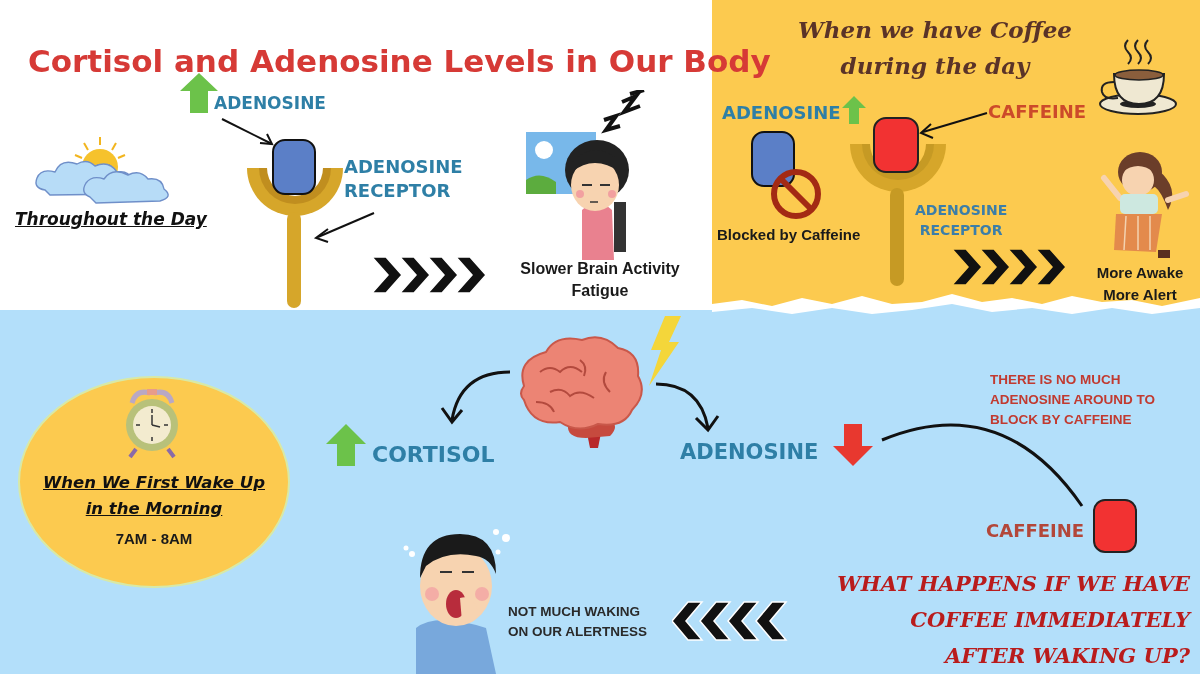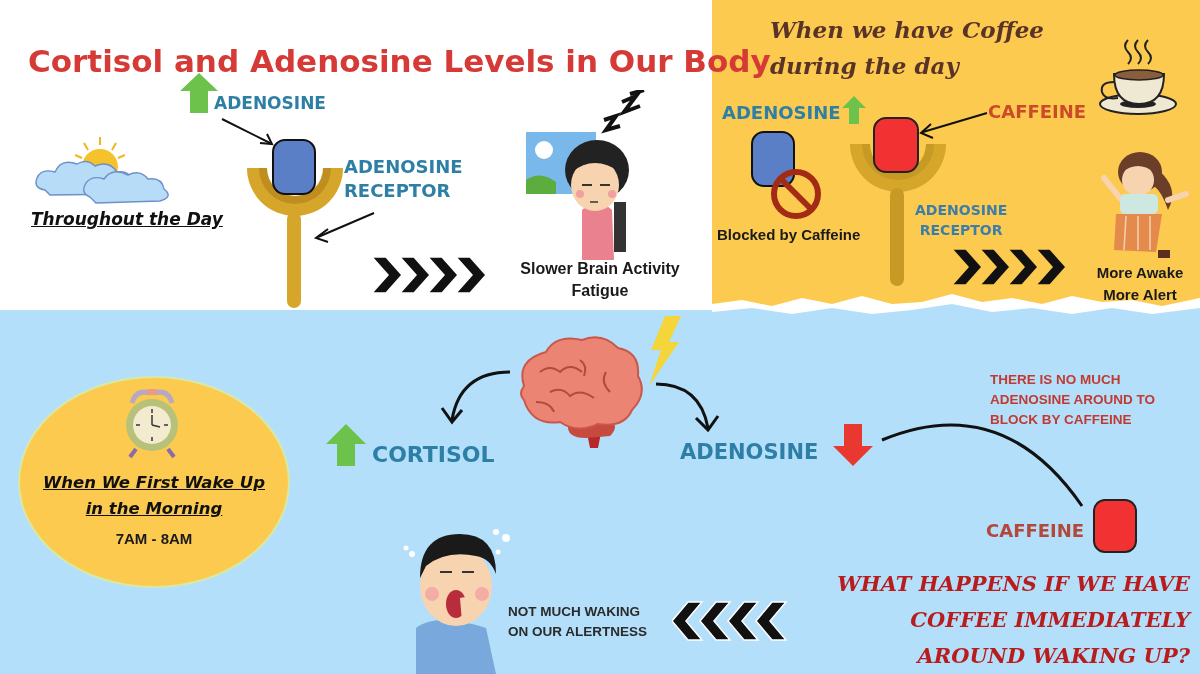--- a/index.html
+++ b/index.html
@@ -45,21 +45,21 @@
     <line x1="54" y1="8" x2="58" y2="15"></line>
     <line x1="86" y1="8" x2="82" y2="15"></line>
     <line x1="95" y1="20" x2="88" y2="23"></line>
     <line x1="45" y1="20" x2="52" y2="23"></line>
   </g>
   <circle cx="70" cy="32" r="18" fill="#f6c22c"></circle>
   <path d="M62,30 q3,3 6,0 M74,30 q3,3 6,0 M66,36 q4,4 8,0" stroke="#8a5a1a" stroke-width="1.3" fill="none"></path>
   <path d="M15,55 q-12,-2 -8,-12 q4,-10 18,-6 q6,-14 22,-8 q10,-6 18,2 q14,-6 22,6 q14,-2 14,10 q10,6 0,12 L20,60 Z" fill="#b7dcf7" stroke="#6f8fc9" stroke-width="1.4"></path>
   <path d="M60,62 q-10,-4 -4,-14 q6,-8 18,-4 q8,-12 24,-4 q12,-6 20,4 q14,-2 16,10 q10,8 -4,12 L66,68 Z" fill="#b7dcf7" stroke="#6f8fc9" stroke-width="1.4"></path>
 </svg>
-<div class="abs underline-italic" style="left:15px;top:209px;font-size:17px;margin-left:16px;">Throughout the Day</div>
+<div class="abs underline-italic" style="left:15px;top:209px;font-size:17px;">Throughout the Day</div>
 
 <svg class="abs" style="left:180px;top:73px;" width="38" height="40">
   <polygon points="19,0 38,18 28,18 28,40 10,40 10,18 0,18" fill="#6cc24a"></polygon>
 </svg>
 <div class="abs teal teal-lg" style="left:214px;top:93px;font-size:17px;">ADENOSINE</div>
 
 <svg class="abs" style="left:218px;top:115px;" width="60" height="35">
   <path d="M4,4 L52,28" stroke="#111" stroke-width="2" fill="none"></path>
   <path d="M42,28 L54,29 L49,19" stroke="#111" stroke-width="2" fill="none"></path>
 </svg>
@@ -107,21 +107,21 @@
   <circle cx="58" cy="104" r="4" fill="#f2a0a0"></circle>
   <circle cx="90" cy="104" r="4" fill="#f2a0a0"></circle>
   <path d="M68,112 h8" stroke="#333" stroke-width="1.5"></path>
 </svg>
 
 <div class="abs label-black" style="left:510px;top:258px;width:180px;text-align:center;font-size:16px;line-height:22px;">
   <div>Slower Brain Activity</div>
   <div>Fatigue</div>
 </div>
 
-<div class="abs serif-brown" style="left:770px;top:12px;width:330px;text-align:left;font-size:23px;line-height:36px;">
+<div class="abs serif-brown" style="left:770px;top:12px;width:330px;text-align:center;font-size:23px;line-height:36px;">
   <div>When we have Coffee</div>
   <div>during the day</div>
 </div>
 
 <svg class="abs" style="left:1096px;top:38px;" width="85" height="80">
   <path d="M32,2 q-6,6 0,12 q6,6 0,12 M42,2 q-6,6 0,12 q6,6 0,12 M52,2 q-6,6 0,12 q6,6 0,12" stroke="#222" stroke-width="2" fill="none"></path>
   <ellipse cx="42" cy="66" rx="38" ry="10" fill="#efe8d2" stroke="#222" stroke-width="2"></ellipse>
   <ellipse cx="42" cy="66" rx="18" ry="4" fill="#222"></ellipse>
   <path d="M18,36 h50 q0,30 -25,30 q-25,0 -25,-30 Z" fill="#efe8d2" stroke="#222" stroke-width="2"></path>
   <ellipse cx="43" cy="37" rx="24" ry="5" fill="#8a5e3c" stroke="#222" stroke-width="1.5"></ellipse>
@@ -280,14 +280,14 @@
     <polygon points="30,2 16,2 0,21 16,40 30,40 14,21"></polygon>
     <polygon points="58,2 44,2 28,21 44,40 58,40 42,21"></polygon>
     <polygon points="86,2 72,2 56,21 72,40 86,40 70,21"></polygon>
     <polygon points="114,2 100,2 84,21 100,40 114,40 98,21"></polygon>
   </g>
 </svg>
 
 <div class="abs serif-brown" style="left:790px;top:566px;width:400px;text-align:right;font-size:21px;line-height:36px;color:#b91c1c;">
   <div>WHAT HAPPENS IF WE HAVE</div>
   <div>COFFEE IMMEDIATELY</div>
-  <div>AROUND WAKING UP?</div>
+  <div>AFTER WAKING UP?</div>
 </div>
 
 </body></html>

